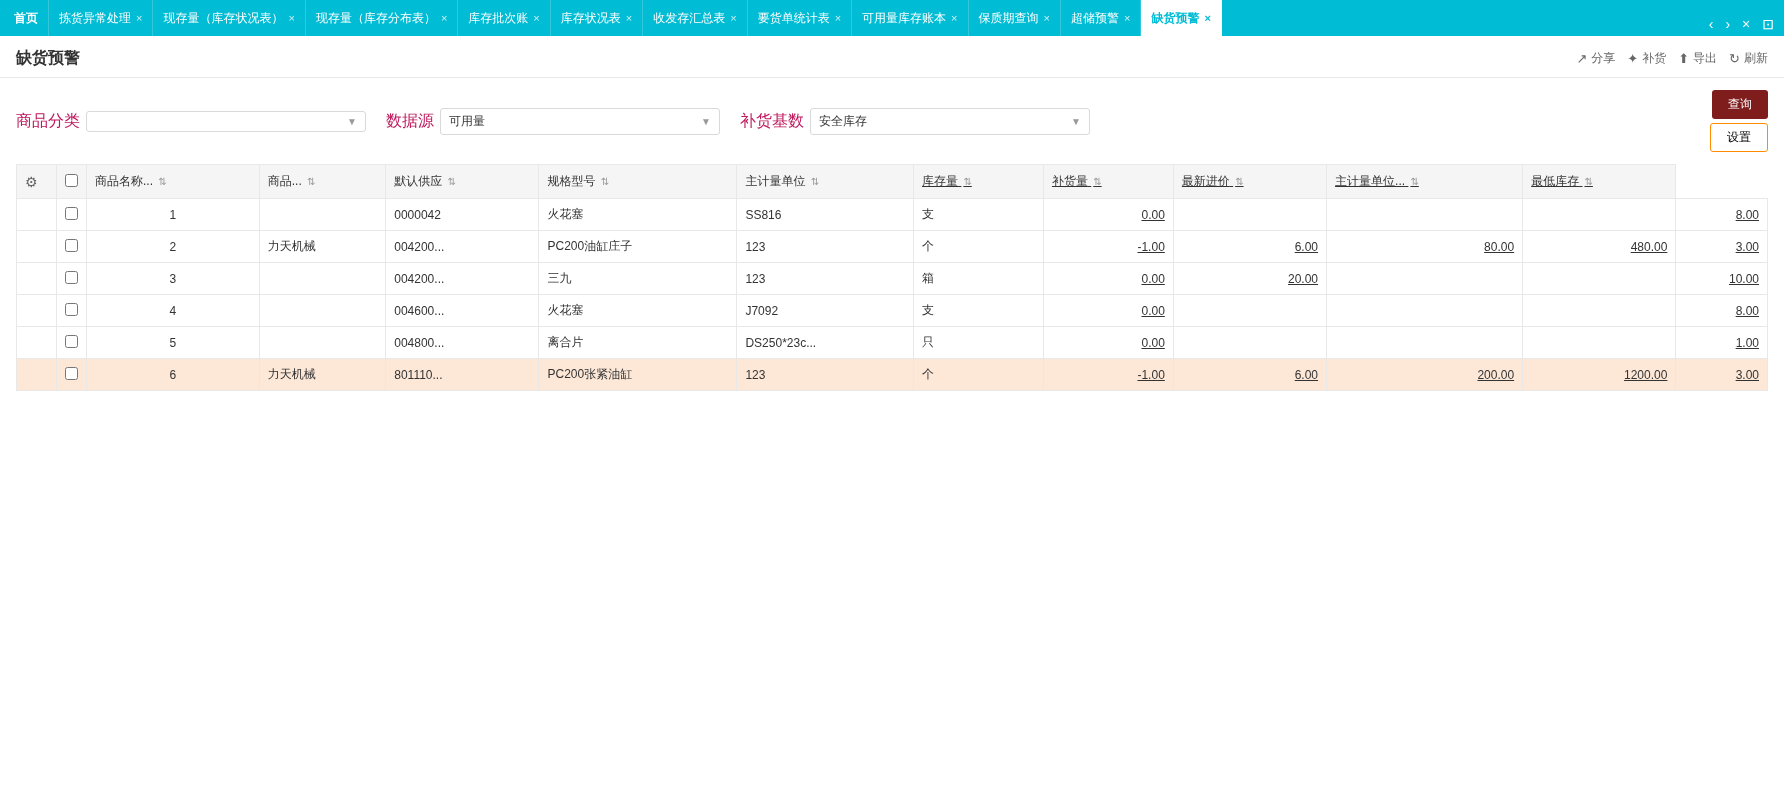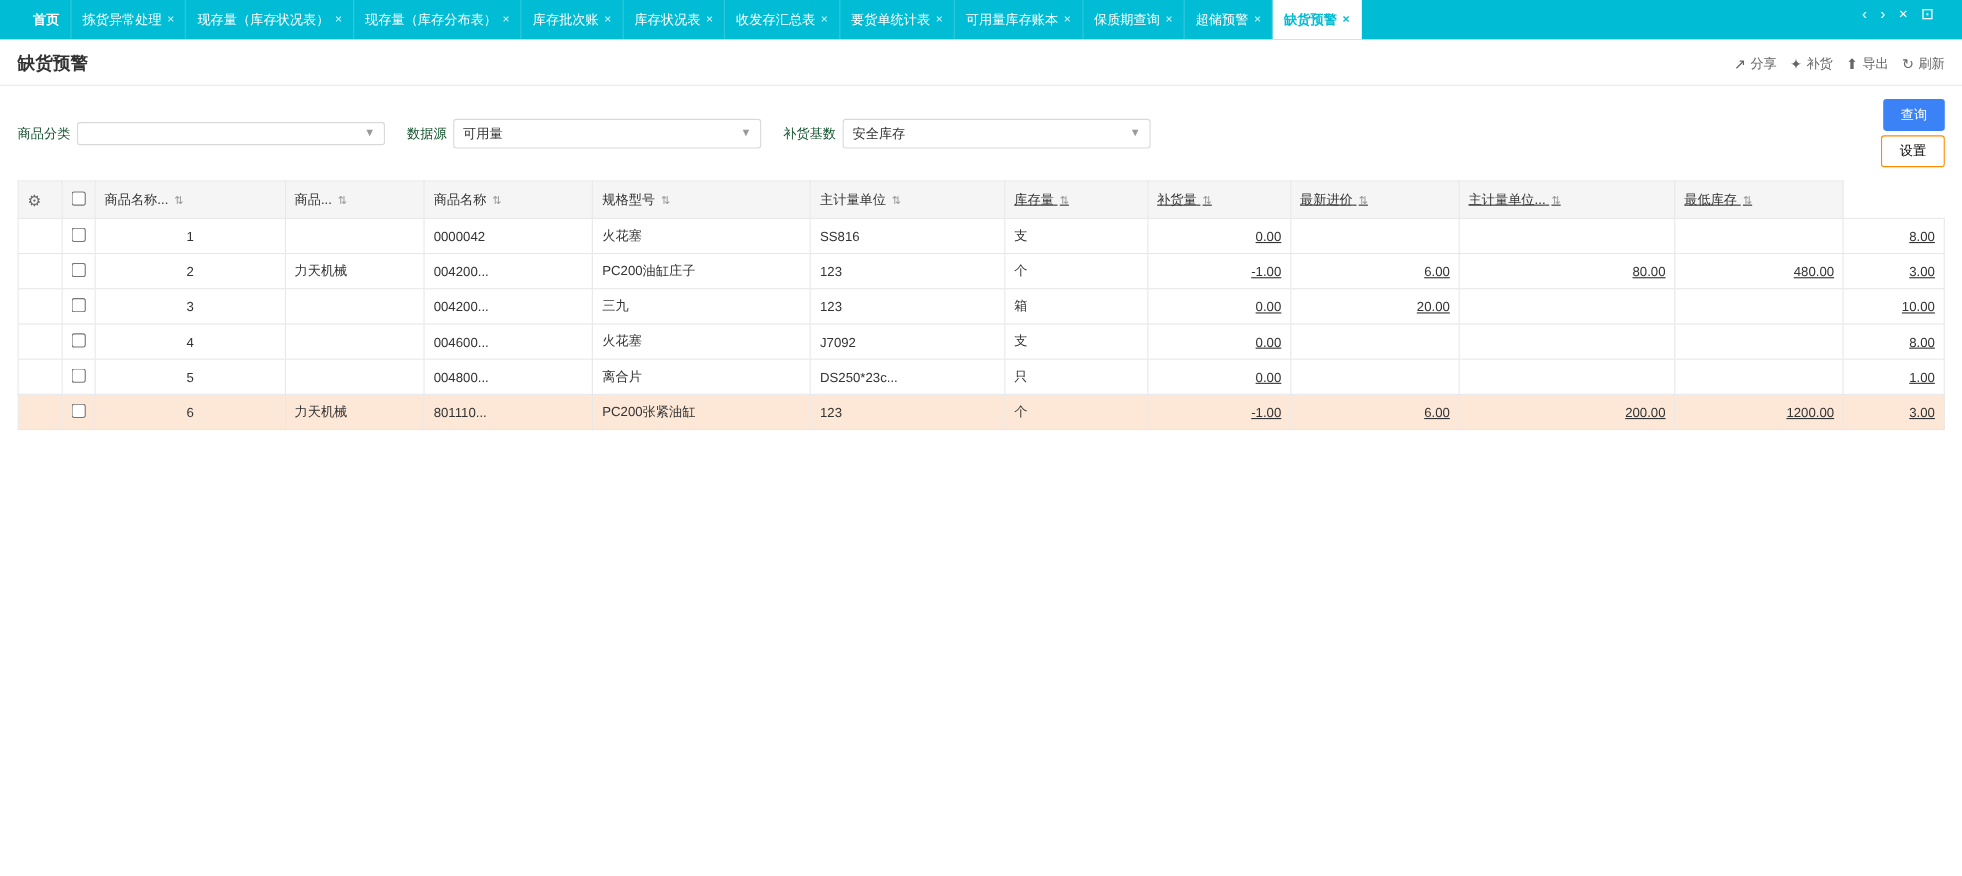--- a/index.html
+++ b/index.html
@@ -1,24 +1,24 @@
 <!DOCTYPE html>
 <html><head>
   <meta charset="utf-8">
   <style>
     * { box-sizing: border-box; margin: 0; padding: 0; }
     body { font-family: 'Microsoft YaHei', Arial, sans-serif; font-size: 12px; background: #f5f5f5; color: #333; overflow-x: hidden; }
 
     
     .tab-bar {
       display: flex;
-      align-items: flex-start;
+      align-items: flex-end;
       background: #00bcd4;
       height: 36px;
-      padding: 0 20px;
+      padding: 0 4px;
       overflow: hidden;
     }
     .tab-item {
       display: flex;
       align-items: center;
       padding: 0 10px;
       height: 36px;
       color: #fff;
       white-space: nowrap;
       cursor: pointer;
@@ -94,23 +94,23 @@
       padding: 12px 16px;
       gap: 20px;
       flex-wrap: wrap;
     }
     .filter-item {
       display: flex;
       align-items: center;
       gap: 6px;
     }
     .filter-label {
-      color: #14532d;
+      color: #be185d;
       white-space: nowrap;
-      font-size: 12px;
+      font-size: 16px;
     }
     .filter-select {
       display: flex;
       align-items: center;
       border: 1px solid #d9d9d9;
       border-radius: 3px;
       padding: 4px 8px;
       min-width: 200px;
       background: #fff;
       cursor: pointer;
@@ -118,21 +118,21 @@
       font-size: 12px;
     }
     .filter-select .arrow { color: #999; font-size: 10px; }
 
     .filter-value {
       color: #333;
       font-size: 12px;
     }
 
     .btn-query {
-      background: #3b82f6;
+      background: #7f1d1d;
       color: #fff;
       border: none;
       border-radius: 3px;
       padding: 6px 16px;
       cursor: pointer;
       font-size: 12px;
       margin-left: 28px;
     }
 
     .btn-settings {
@@ -326,21 +326,21 @@
           </th>
           <th>
             <span>商品名称...</span>
             <span class="sort-icon">⇅</span>
           </th>
           <th>
             <span>商品...</span>
             <span class="sort-icon">⇅</span>
           </th>
           <th>
-            <span>商品名称</span>
+            <span>默认供应</span>
             <span class="sort-icon">⇅</span>
           </th>
           <th>
             <span>规格型号</span>
             <span class="sort-icon">⇅</span>
           </th>
           <th>
             <span>主计量单位</span>
             <span class="sort-icon">⇅</span>
           </th>

